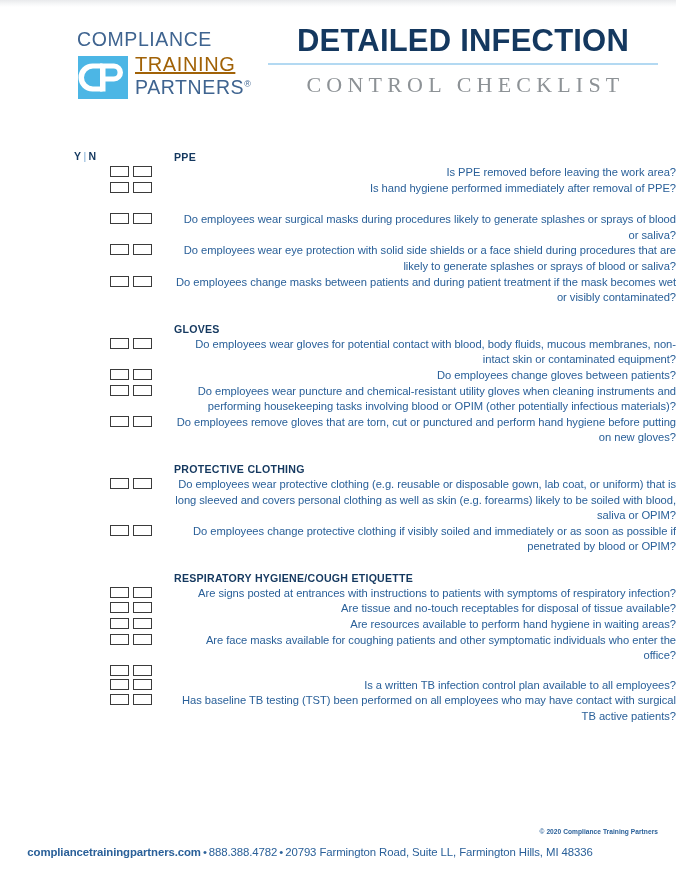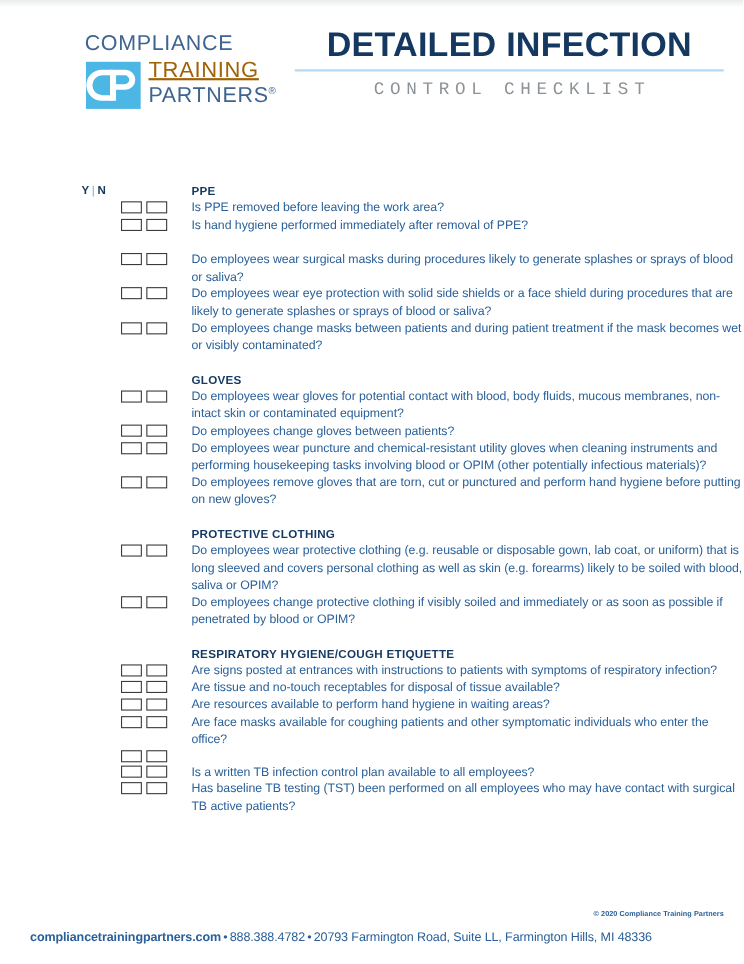--- a/index.html
+++ b/index.html
@@ -103,35 +103,34 @@
     white-space: nowrap;
   }
   .title-rule {
     margin: 4px 0 0 0;
     height: 2px;
     background: #b3d9f2;
     width: 100%;
   }
   .title-sub {
     margin-top: 7px;
-    font-family: Liberation Mono, monospace;
-    font-size: 16px;
+    font-family: Liberation Serif, serif;
+    font-size: 22px;
     letter-spacing: 5.2px;
     color: #8d9296;
     white-space: nowrap;
     padding-left: 5px;
   }
 
   
   .checklist {
     position: absolute;
     left: 0;
     top: 150px;
     width: 676px;
-    margin-top: 17px;
   }
   .yn-header {
     position: absolute;
     left: 74px;
     top: 0px;
     width: 60px;
     font-size: 10.5px;
     font-weight: bold;
     color: #14385f;
     letter-spacing: 0.4px;
@@ -180,20 +179,21 @@
     background: #ffffff;
     box-sizing: border-box;
     vertical-align: top;
   }
   .chk + .chk { margin-left: 4px; }
   .item-text {
     font-size: 11.2px;
     line-height: 15.6px;
     color: #2a6099;
     letter-spacing: -0.04px;
+    text-align: right;
   }
   .section-gap { height: 16px; }
 
   
   .copyright {
     position: absolute;
     right: 18px;
     top: 828px;
     font-size: 6.6px;
     font-weight: bold;

